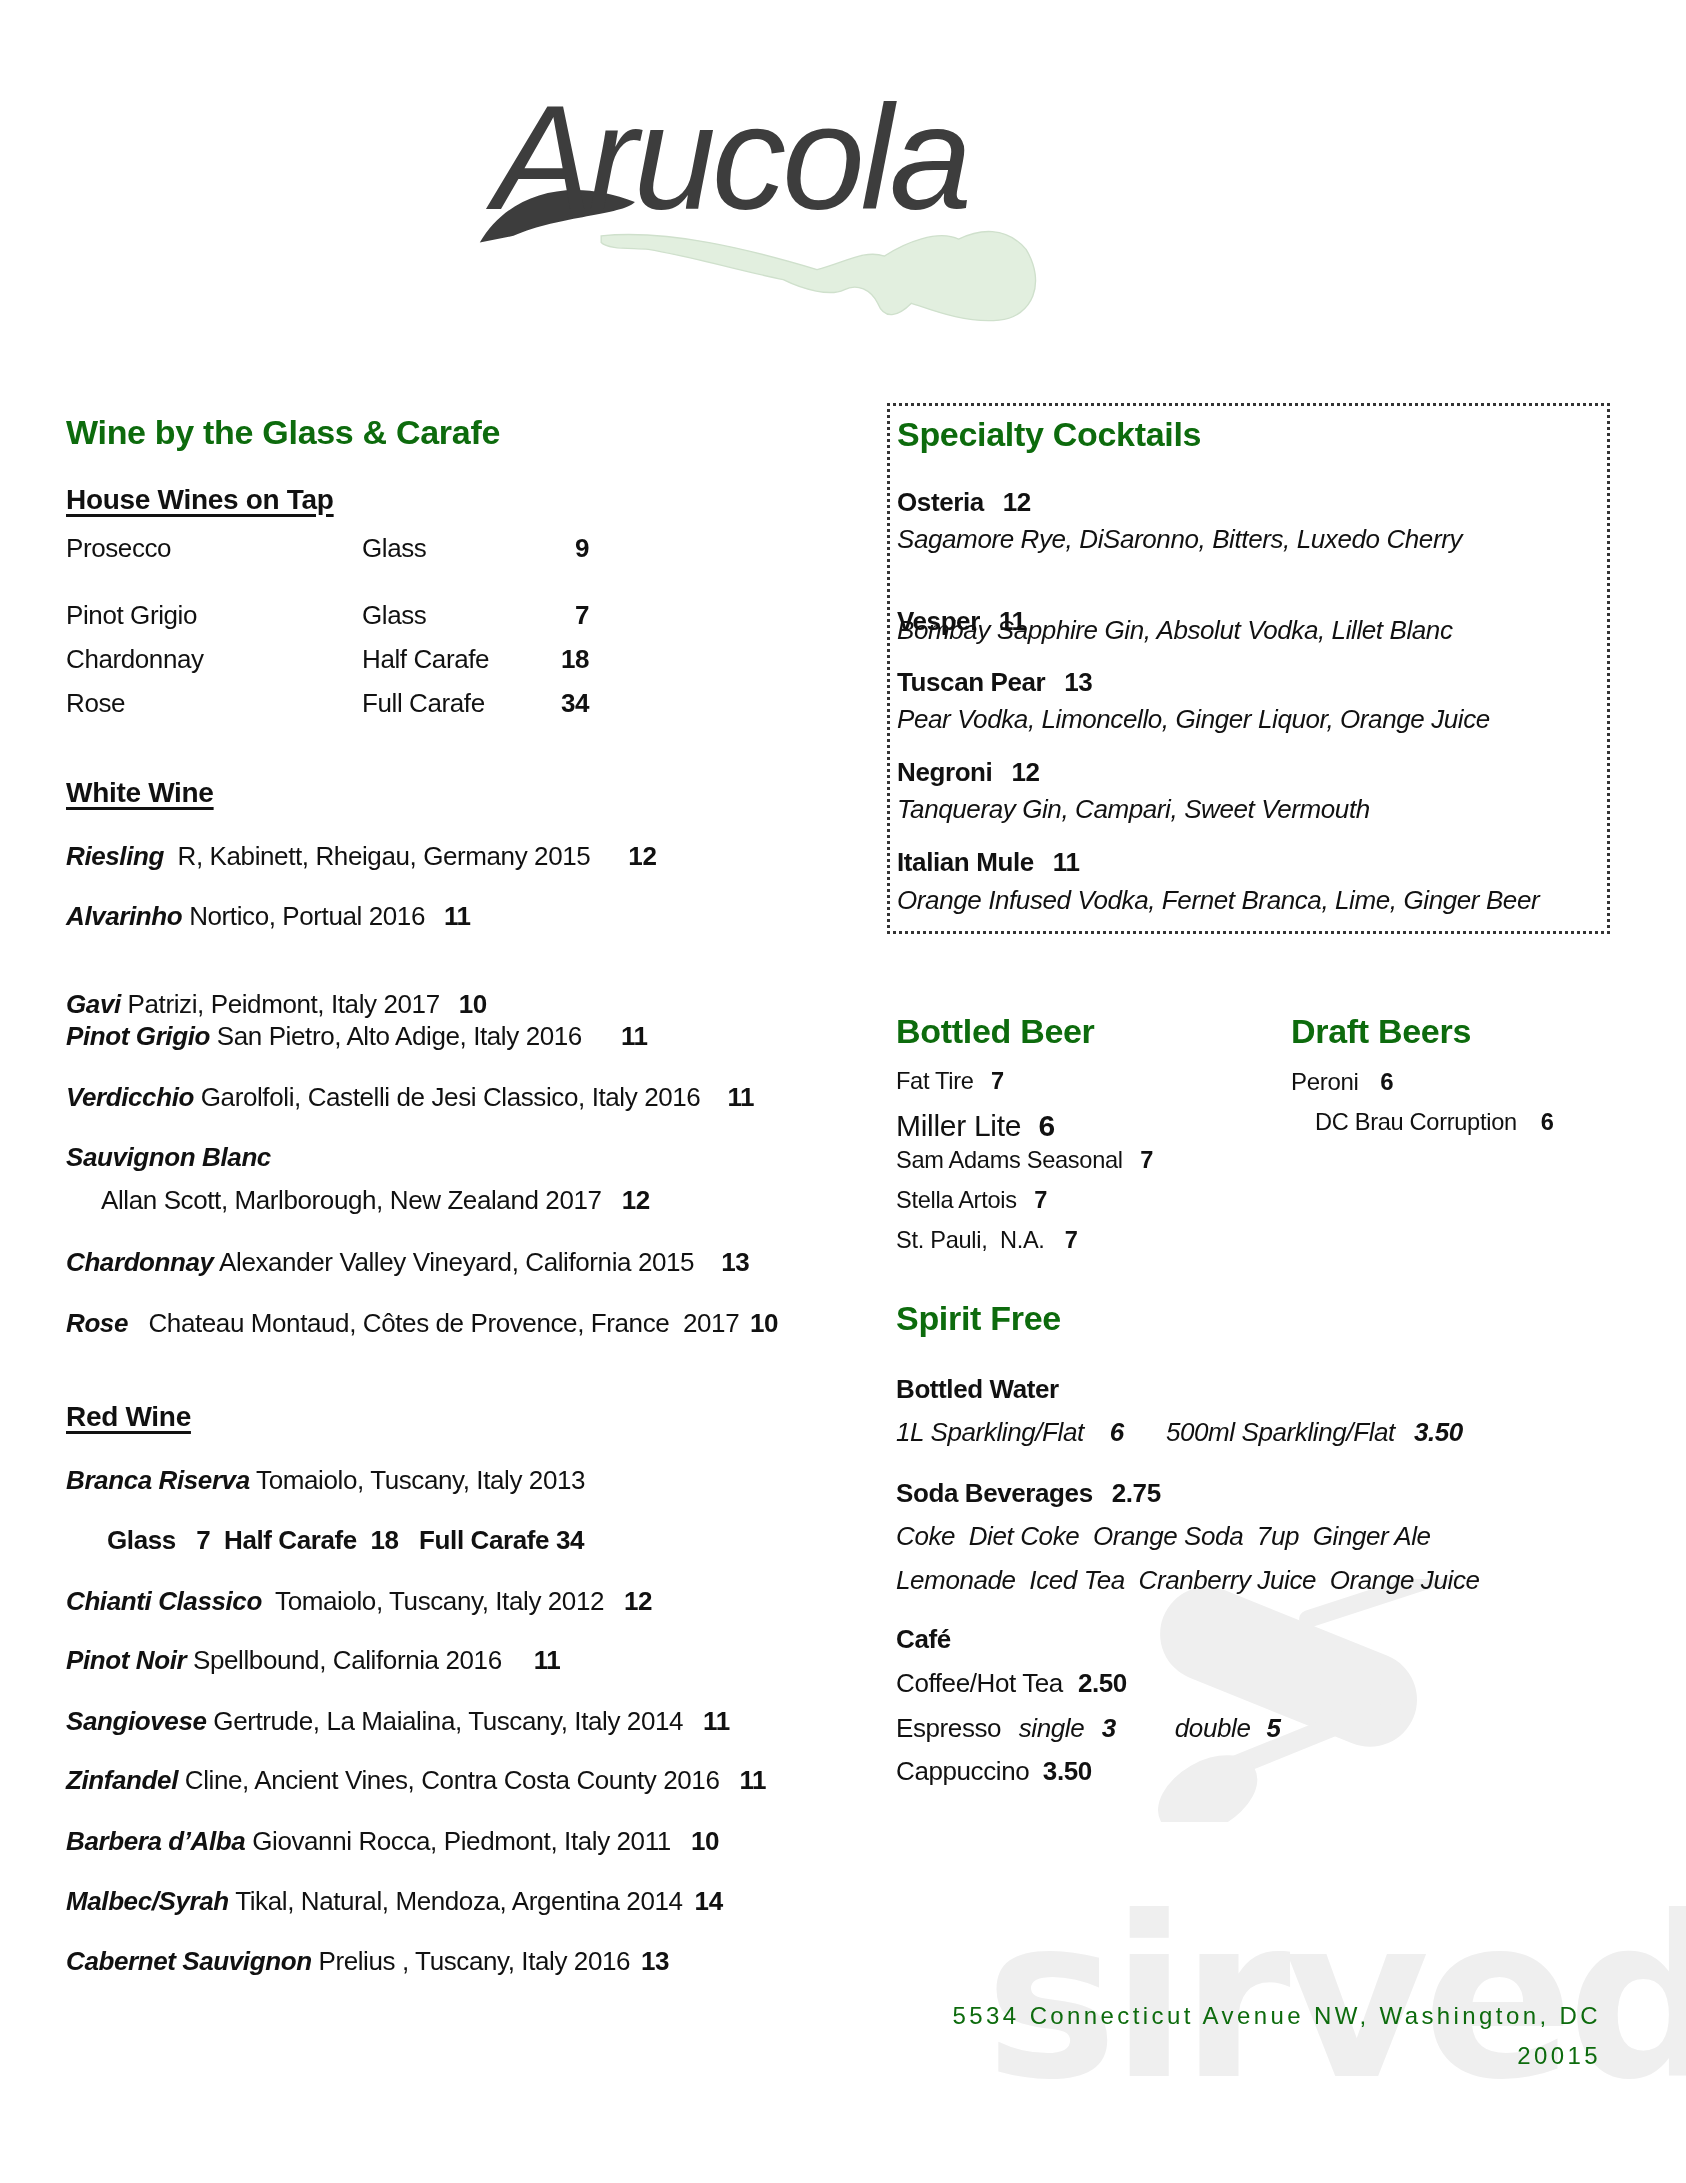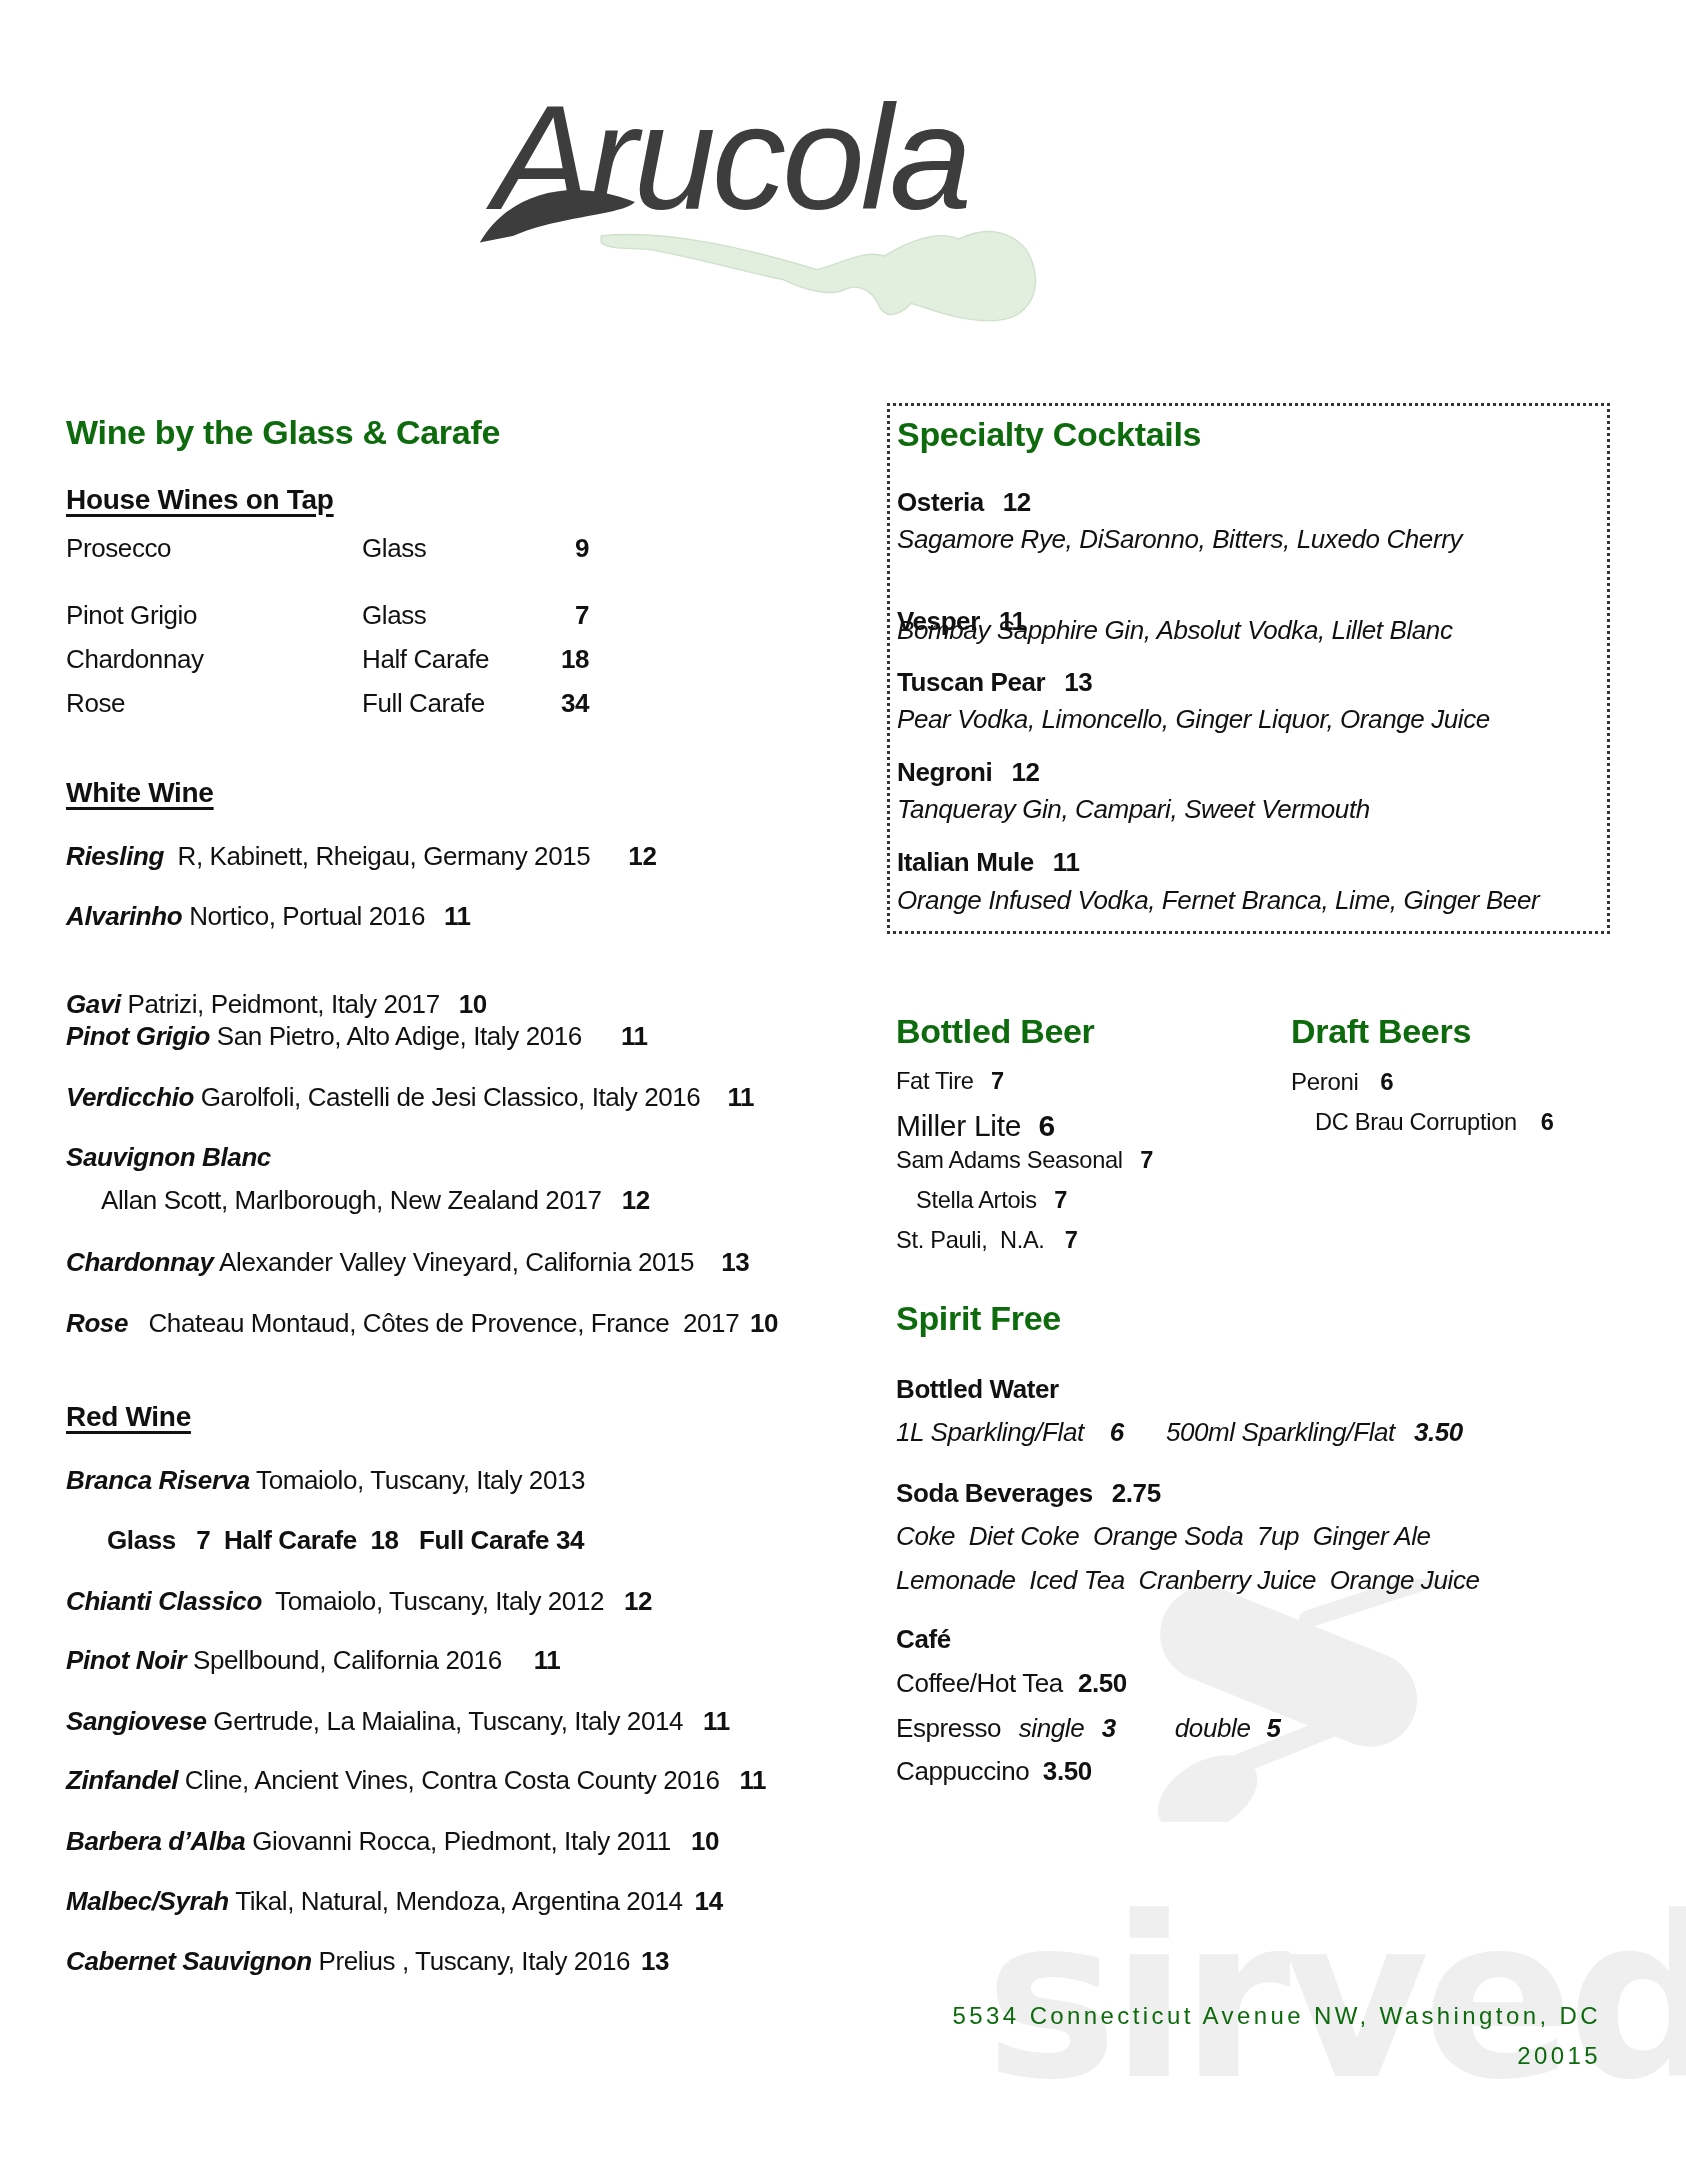--- a/index.html
+++ b/index.html
@@ -144,21 +144,21 @@
   <div class="abs t b" style="left:897px;top:847px;"><span>Italian Mule</span><span style="margin-left:19px">11</span></div>
   <div class="abs t i" style="left:897px;top:885px;">Orange Infused Vodka, Fernet Branca, Lime, Ginger Beer</div>
 </div>
 
 <div class="abs h-green" style="left:896px;top:1012px;">Bottled Beer</div>
 <div class="abs h-green" style="left:1291px;top:1012px;">Draft Beers</div>
 
 <div class="abs" style="left:896px;top:1068px;font-size:23.6px;letter-spacing:-0.3px;"><span>Fat Tire</span><span class="b" style="margin-left:17.5px">7</span></div>
 <div class="abs" style="left:896px;top:1109px;font-size:30px;letter-spacing:-0.3px;"><span>Miller Lite</span><span class="b" style="margin-left:17.5px">6</span></div>
 <div class="abs" style="left:896px;top:1147px;font-size:23.6px;letter-spacing:-0.3px;"><span>Sam Adams Seasonal</span><span class="b" style="margin-left:17.5px">7</span></div>
-<div class="abs" style="left:896px;top:1187px;font-size:23.6px;letter-spacing:-0.3px;margin-left:20px;"><span>Stella Artois</span><span class="b" style="margin-left:17.5px">7</span></div>
+<div class="abs" style="left:896px;top:1187px;font-size:23.6px;letter-spacing:-0.3px;"><span>Stella Artois</span><span class="b" style="margin-left:17.5px">7</span></div>
 <div class="abs" style="left:896px;top:1227px;font-size:23.6px;letter-spacing:-0.3px;white-space:pre;"><span>St. Pauli,  N.A.</span><span class="b" style="margin-left:20px">7</span></div>
 
 <div class="abs" style="left:1291px;top:1068px;font-size:24px;letter-spacing:-0.3px;"><span>Peroni</span><span class="b" style="margin-left:21.6px">6</span></div>
 <div class="abs" style="left:1291px;top:1109px;font-size:23.6px;letter-spacing:-0.3px;margin-left:24px;"><span>DC Brau Corruption</span><span class="b" style="margin-left:24px">6</span></div>
 
 <div class="abs h-green" style="left:896px;top:1299px;">Spirit Free</div>
 
 <div class="abs t b" style="left:896px;top:1374px;">Bottled Water</div>
 <div class="abs t i" style="left:896px;top:1417px;">
   <span>1L Sparkling/Flat</span><span class="b" style="margin-left:26px">6</span><span style="margin-left:42px">500ml Sparkling/Flat</span><span class="b" style="margin-left:19px">3.50</span>

